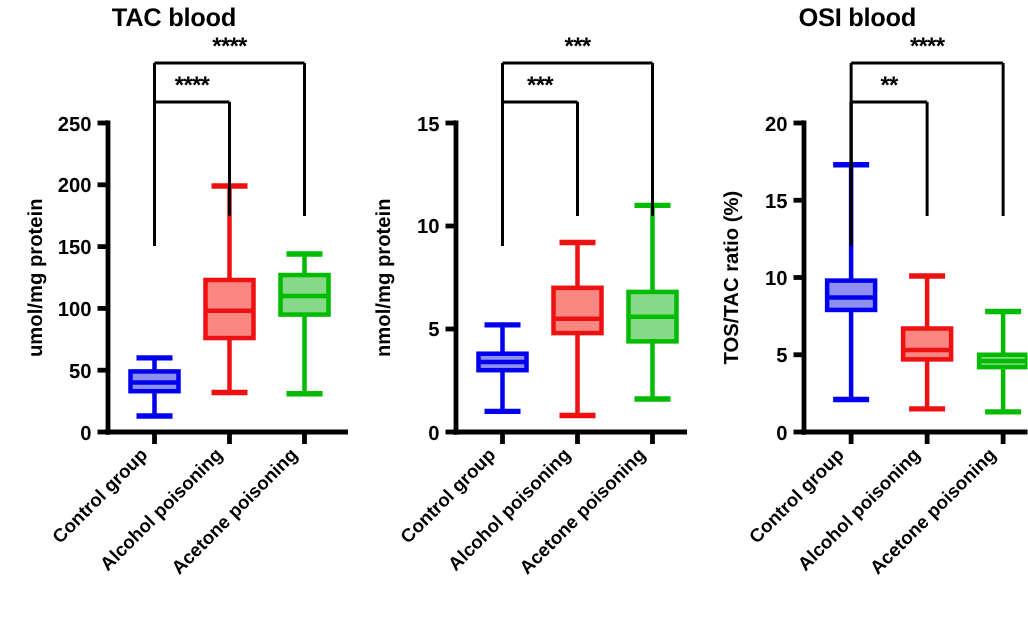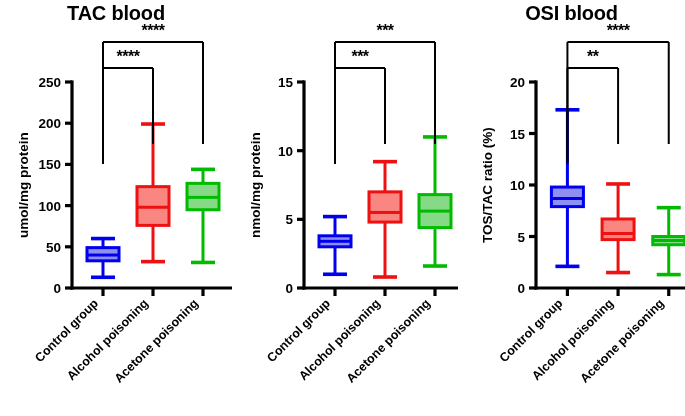--- a/index.html
+++ b/index.html
@@ -1,20 +1,20 @@
 <!DOCTYPE html>
 <html><head>
 <meta charset="utf-8">
 <style>
   html,body{margin:0;padding:0;background:#fff;}
   body{width:685px;height:416px;font-family:"Liberation Sans",sans-serif;overflow:hidden;}
   #figure{position:relative;width:685px;height:416px;background:#ffffff;}
   .panel{position:absolute;top:0;height:416px;}
   .panel-title{position:absolute;top:2px;left:0;width:100%;text-align:center;
-    font-size:20px;font-weight:bold;color:#000;letter-spacing:-0.2px;}
+    font-size:17px;font-weight:bold;color:#000;letter-spacing:-0.2px;}
   .plot-svg{position:absolute;left:0;top:0;}
   .ylabel{position:absolute;font-size:13.5px;font-weight:bold;color:#000;
     white-space:nowrap;transform-origin:0 0;transform:rotate(-90deg);}
   .tick-label{font-size:13.5px;font-weight:bold;fill:#000;font-family:"Liberation Sans",sans-serif;}
   .sig-label{font-size:16px;font-weight:bold;fill:#000;font-family:"Liberation Sans",sans-serif;letter-spacing:-0.5px;}
   .cat-label{font-size:12.5px;font-weight:bold;fill:#000;font-family:"Liberation Sans",sans-serif;}
 </style>
 </head>
 <body>
 

